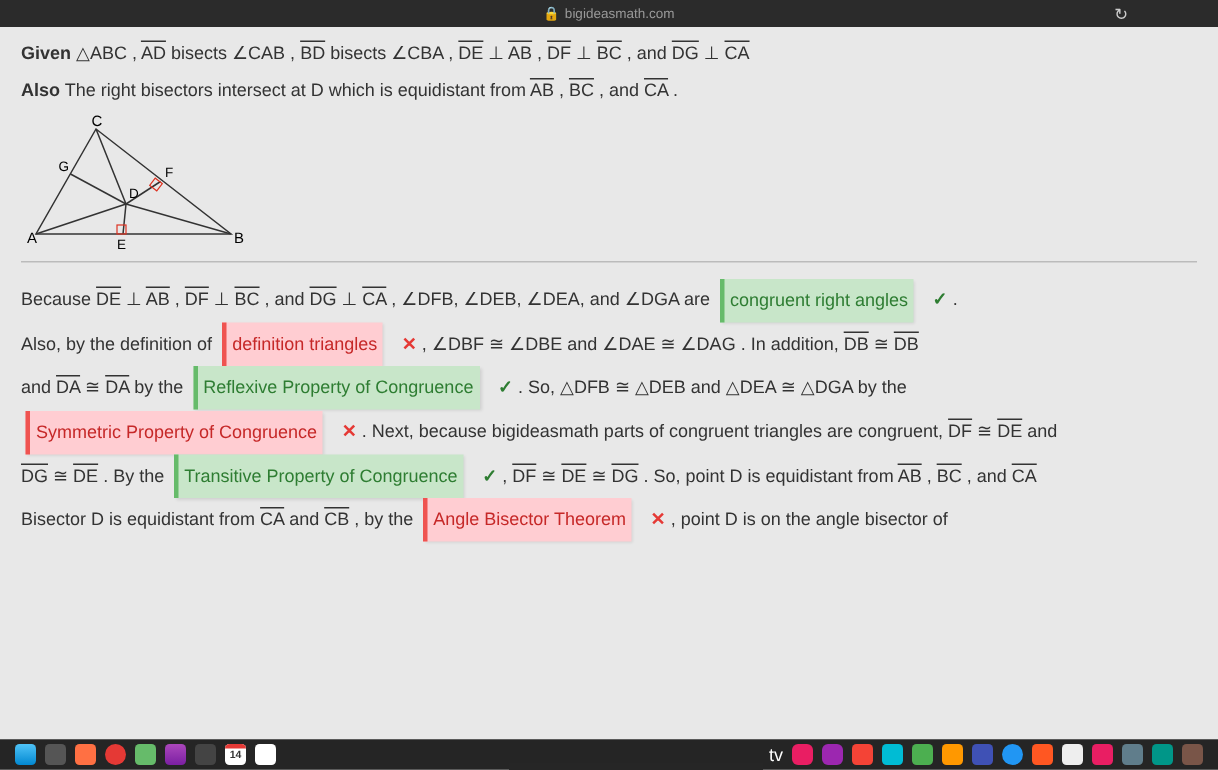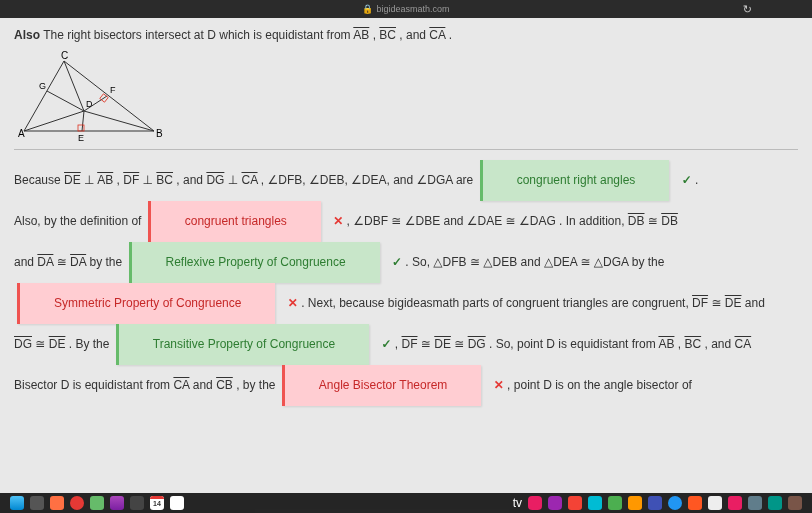--- a/index.html
+++ b/index.html
@@ -8,21 +8,21 @@
     .lock { color:#999; font-size:9px; display:flex; align-items:center; gap:3px; }
     .refresh { position:absolute; right:60px; color:#ccc; font-size:11px; }
     .page { background:#e8e8e8; height:475px; padding:8px 14px; overflow:hidden; line-height:1.6; color:#333; }
     .given, .prove { margin-bottom:6px; font-size:12px; }
     .given b, .prove b { font-weight:600; }
     .ov { text-decoration:overline; }
     .tri-img { margin:6px 0 8px 0; }
     .tri-img svg { display:block; }
     .hr { border:none; border-top:1px solid #bbb; margin:4px 0 10px 0; }
     .proof { font-size:12px; line-height:2.4; }
-    .blank { display:inline-flex; align-items:center; height:41px; padding:0 34px; border-left:3px solid; margin:0 3px; vertical-align:middle; font-size:12px; box-shadow:1px 1px 2px rgba(0,0,0,0.1); }
+    .blank { display:inline-flex; align-items:center; height:29px; padding:0 4px; border-left:3px solid; margin:0 3px; vertical-align:middle; font-size:12px; box-shadow:1px 1px 2px rgba(0,0,0,0.1); }
     .blank.ok { background:#c8e6c9; border-color:#66bb6a; color:#2e7d32; }
     .blank.bad { background:#ffcdd2; border-color:#ef5350; color:#c62828; }
     .mark { margin-left:6px; font-weight:700; }
     .mark.ok { color:#2e7d32; }
     .mark.bad { color:#e53935; }
     .dock { position:absolute; bottom:0; left:0; right:0; height:20px; background:rgba(40,40,40,0.85); display:flex; align-items:center; padding:0 10px; gap:6px; }
     .dock-icon { width:14px; height:14px; border-radius:3px; }
     .dock-spacer { flex:1; }
     .cal { background:#fff; font-size:7px; display:flex; align-items:center; justify-content:center; color:#333; font-weight:600; position:relative; }
     .cal::before { content:''; position:absolute; top:0; left:0; right:0; height:3px; background:#e53935; border-radius:3px 3px 0 0; }
@@ -30,20 +30,31 @@
 </head>
 <body>
 
 <div class="topbar">
   <span class="lock">🔒 <span>bigideasmath.com</span></span>
   <span class="refresh">↻</span>
 </div>
 
 <div class="page">
 
+  <div class="given">
+    <b>Given</b>
+    <span>△ABC , </span>
+    <span class="ov">AD</span>
+    <span> bisects ∠CAB , </span>
+    <span class="ov">BD</span>
+    <span> bisects ∠CBA , </span>
+    <span class="ov">DE</span> ⊥ <span class="ov">AB</span> ,
+    <span class="ov">DF</span> ⊥ <span class="ov">BC</span> , and
+    <span class="ov">DG</span> ⊥ <span class="ov">CA</span>
+  </div>
 
   <div class="prove">
     <b>Also</b>
     <span>The right bisectors intersect at D which is equidistant from </span>
     <span class="ov">AB</span> ,
     <span class="ov">BC</span> , and
     <span class="ov">CA</span> .
   </div>
 
   <div class="tri-img">
@@ -74,21 +85,21 @@
     <span>Because </span>
     <span class="ov">DE</span> ⊥ <span class="ov">AB</span> ,
     <span class="ov">DF</span> ⊥ <span class="ov">BC</span> , and
     <span class="ov">DG</span> ⊥ <span class="ov">CA</span>
     <span> , ∠DFB, ∠DEB, ∠DEA, and ∠DGA are </span>
     <span class="blank ok">congruent right angles</span>
     <span class="mark ok">✓</span> .
     <br>
 
     <span>Also, by the definition of </span>
-    <span class="blank bad">congruent triangles</span>
+    <span class="blank bad">definition triangles</span>
     <span class="mark bad">✕</span>
     <span> , ∠DBF ≅ ∠DBE and ∠DAE ≅ ∠DAG . In addition, </span>
     <span class="ov">DB</span> ≅ <span class="ov">DB</span>
     <br>
 
     <span>and </span>
     <span class="ov">DA</span> ≅ <span class="ov">DA</span>
     <span> by the </span>
     <span class="blank ok">Reflexive Property of Congruence</span>
     <span class="mark ok">✓</span>

